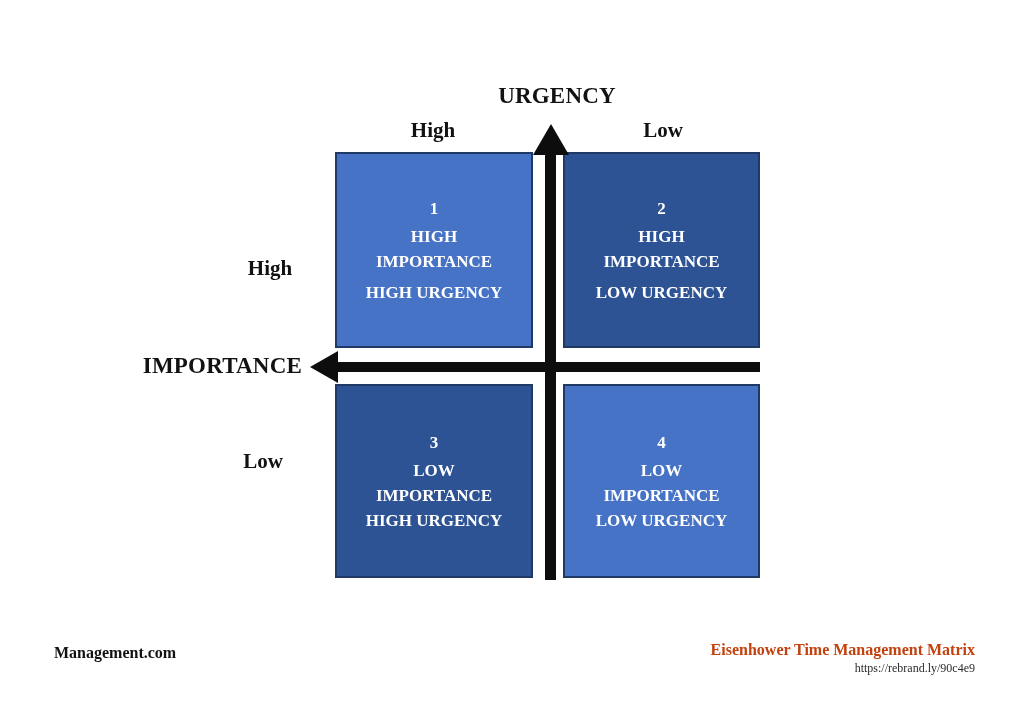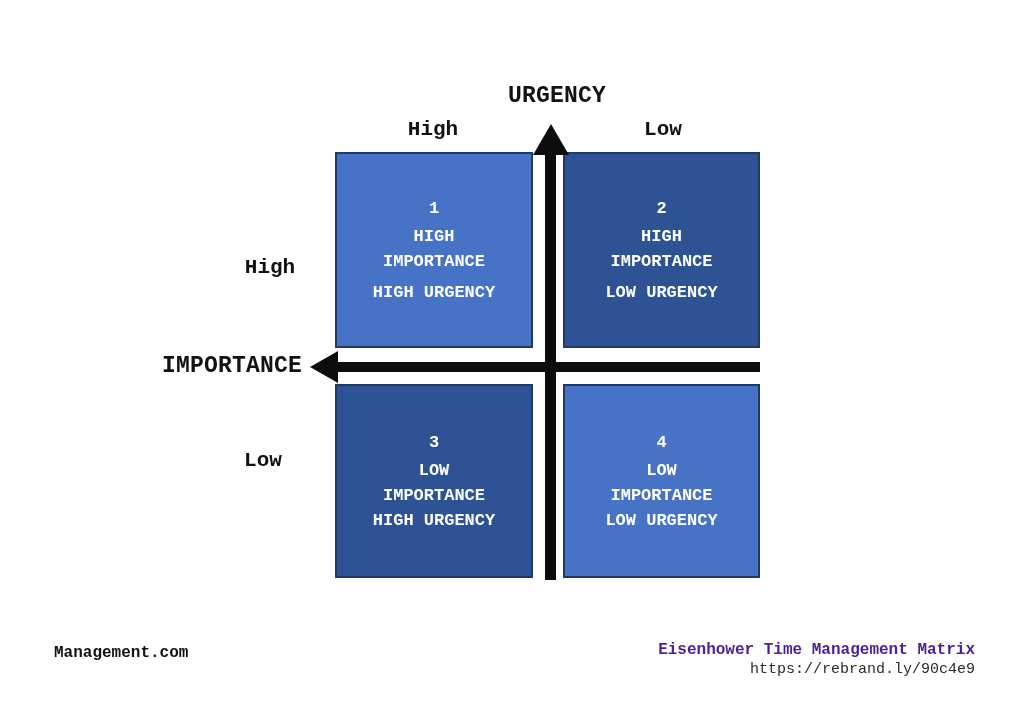--- a/index.html
+++ b/index.html
@@ -1,18 +1,18 @@
 <!DOCTYPE html>
 <html><head>
 <meta charset="utf-8">
 <style>
   html,body{margin:0;padding:0;background:#fff;}
   .canvas{
     position:relative;width:1024px;height:711px;background:#ffffff;overflow:hidden;
-    font-family:Liberation Mono, monospace;color:#111;
+    font-family:Liberation Serif, serif;color:#111;
   }
   .abs{position:absolute;}
   
   .axis-title{font-size:23px;font-weight:700;letter-spacing:.2px;color:#121212;}
   .tick-label{font-size:21px;font-weight:700;color:#121212;}
   .center-x{transform:translateX(-50%);}
   
   .quadrant{
     box-sizing:border-box;border:2px solid #203a66;
     display:flex;flex-direction:column;align-items:center;justify-content:center;
@@ -33,22 +33,22 @@
     border-bottom:31px solid #0d0d0d;
   }
   .arrow-left{
     left:310px;top:351px;width:0;height:0;
     border-top:16px solid transparent;border-bottom:16px solid transparent;
     border-right:28px solid #0d0d0d;
   }
   
   .footer-left{left:54px;top:644px;font-size:16px;font-weight:700;color:#121212;}
   .footer-right{right:49px;top:641px;text-align:right;}
-  .footer-title{font-size:16px;font-weight:700;color:#4c1d95;display:block;}
-  .footer-url{font-size:15px;font-weight:400;color:#2b2b2b;display:block;margin-top:2px;}
+  .footer-title{font-size:16px;font-weight:700;color:#c2410c;display:block;}
+  .footer-url{font-size:12px;font-weight:400;color:#2b2b2b;display:block;margin-top:2px;}
 </style>
 </head>
 <body>
 
 <div class="canvas">
 
   <div class="abs axis-title center-x" style="left:557px;top:83px;">URGENCY</div>
   <div class="abs tick-label center-x" style="left:433px;top:118px;">High</div>
   <div class="abs tick-label center-x" style="left:663px;top:118px;">Low</div>
 

